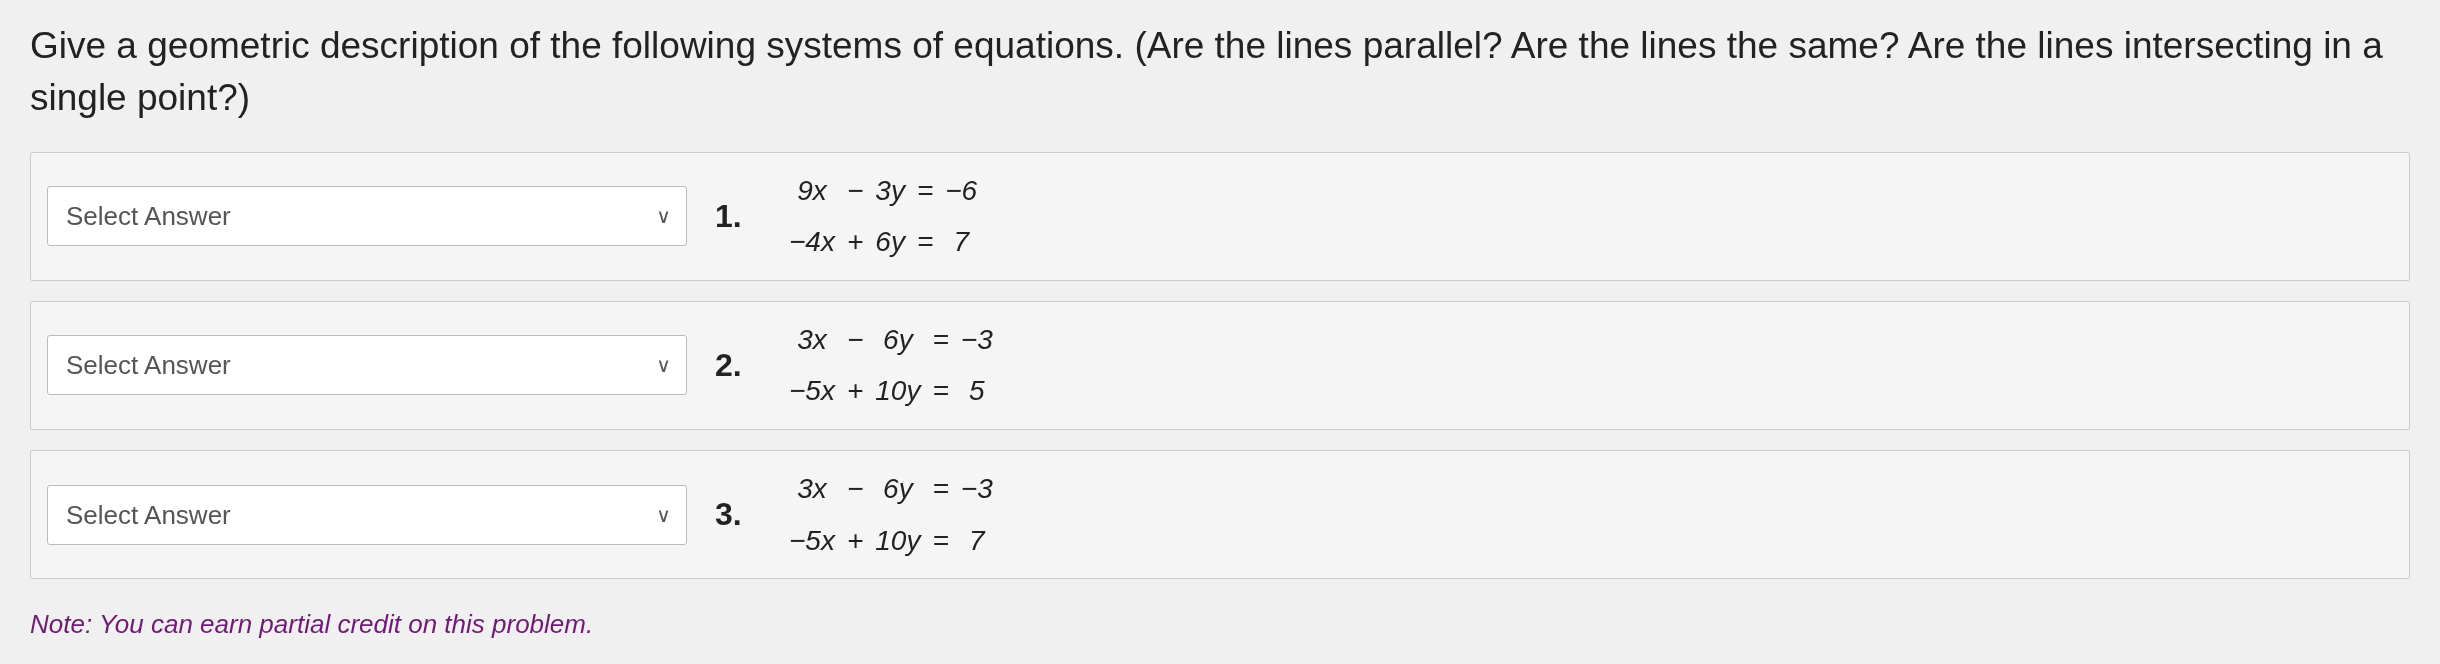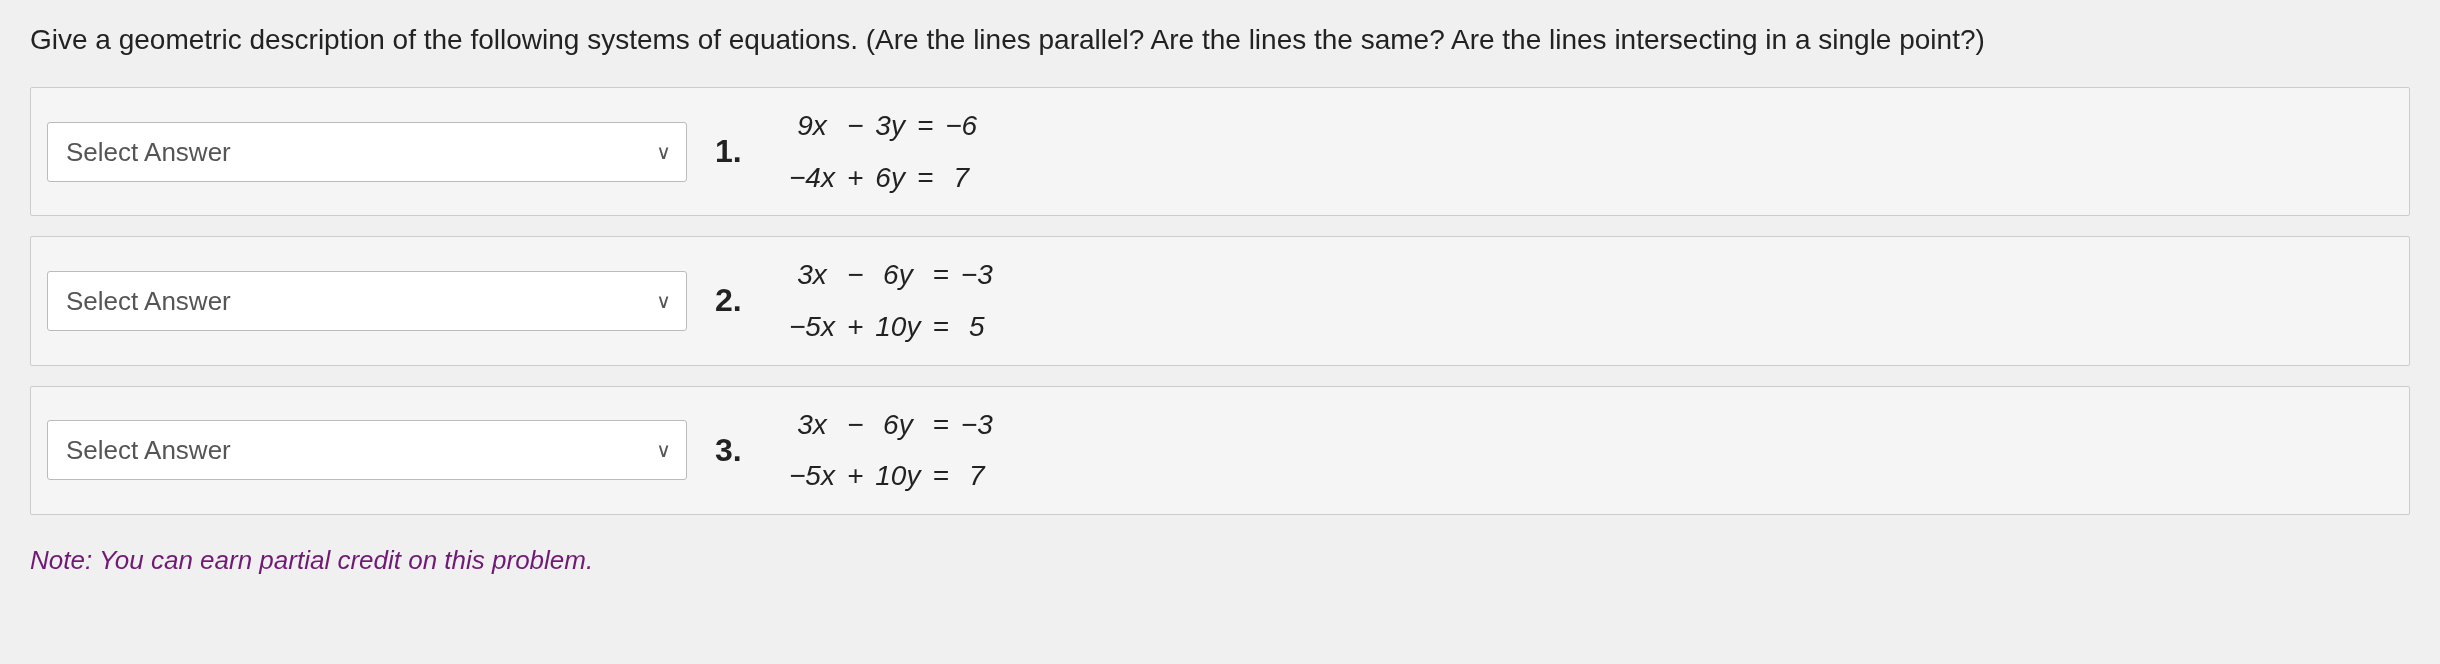--- a/index.html
+++ b/index.html
@@ -16,21 +16,21 @@
       display: flex;
       align-items: flex-start;
       padding: 20px 30px;
     }
 
     .main-container {
       width: 100%;
     }
 
     .instructions {
-      font-size: 28px;
+      font-size: 37px;
       color: #222;
       margin-bottom: 28px;
       font-weight: normal;
       line-height: 1.4;
     }
 
     .question-row {
       display: flex;
       align-items: center;
       margin-bottom: 20px;

